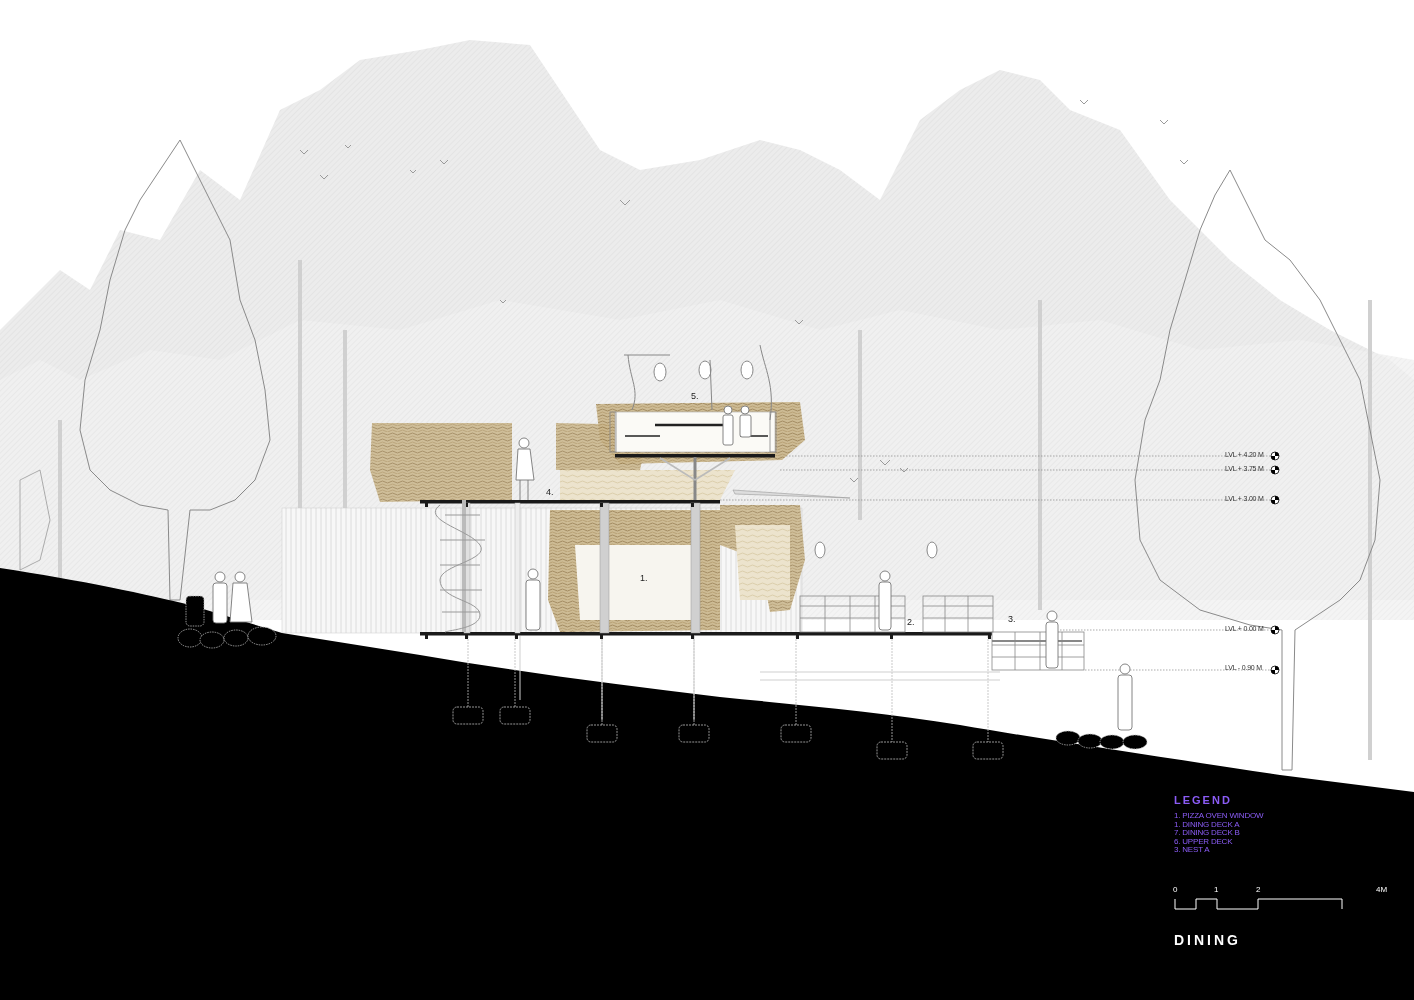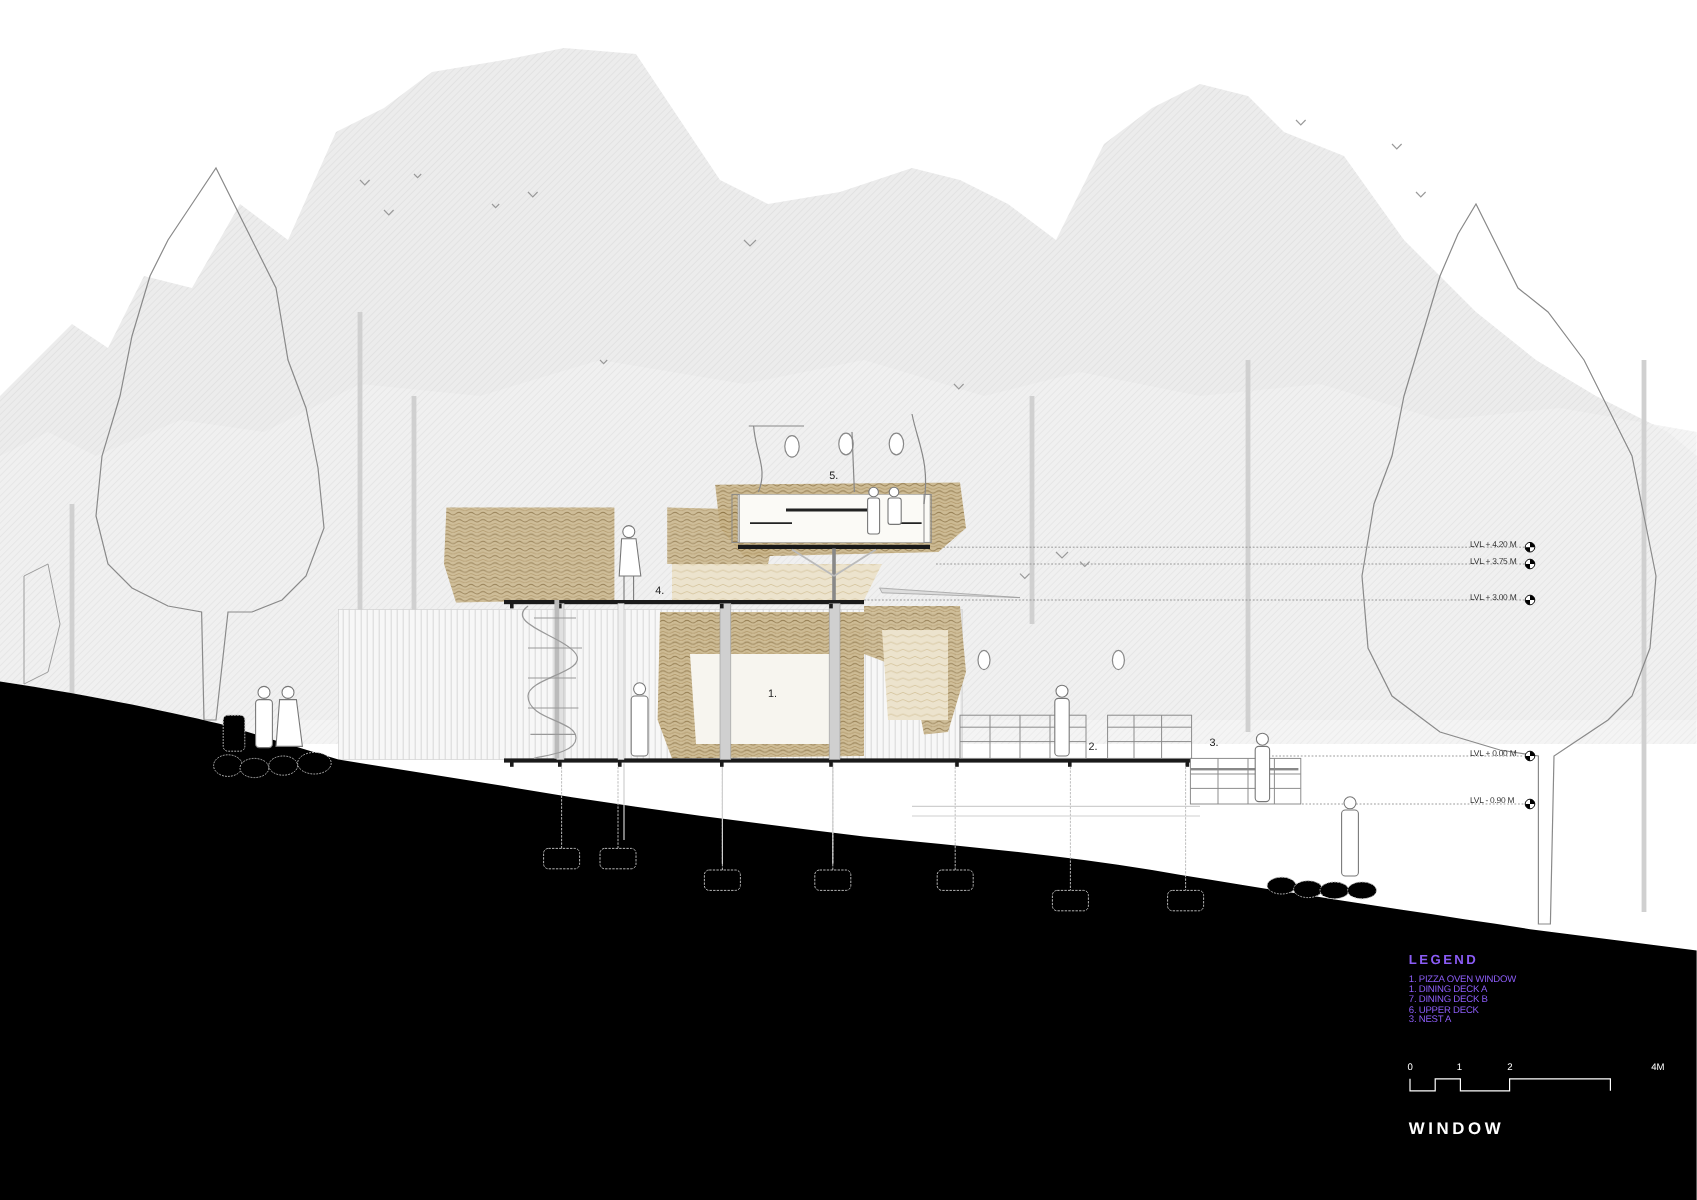--- a/index.html
+++ b/index.html
@@ -301,13 +301,13 @@
   <div class="legend-item">7. DINING DECK B</div>
   <div class="legend-item">6. UPPER DECK</div>
   <div class="legend-item">3. NEST A</div>
 </div>
 
 <span class="scale-num" style="left:1173px;top:885px;">0</span>
 <span class="scale-num" style="left:1214px;top:885px;">1</span>
 <span class="scale-num" style="left:1256px;top:885px;">2</span>
 <span class="scale-num" style="left:1336px;top:885px;margin-left:40px;">4M</span>
 
-<div class="section-title">WINDOW</div>
+<div class="section-title">DINING</div>
 
 </body></html>

